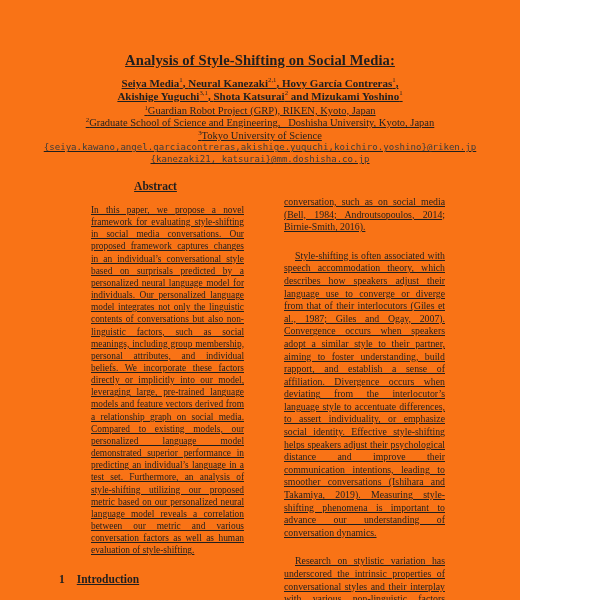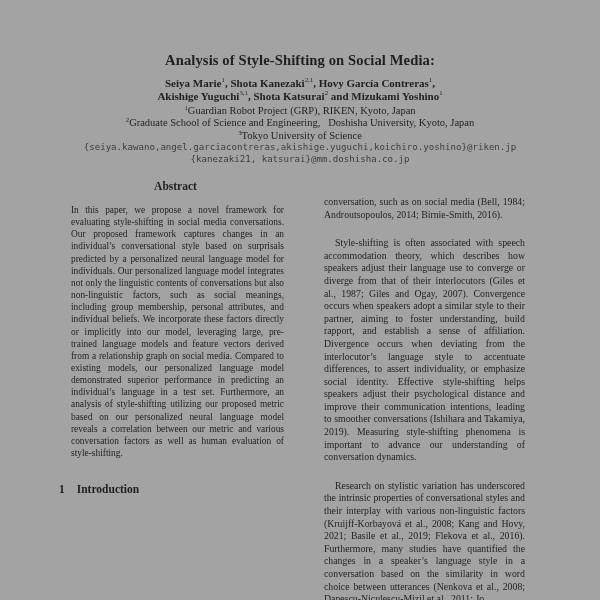--- a/index.html
+++ b/index.html
@@ -3,22 +3,22 @@
 <meta charset="utf-8">
 <style>
   html, body { margin:0; padding:0; }
   body {
     width:600px; height:600px; background:#ffffff;
     font-family:"Liberation Serif", "DejaVu Serif", serif;
     color:#1f1f1f;
     -webkit-font-smoothing:antialiased;
   }
   .page {
-    position:relative; width:600px; height:600px;
-    background:#a3a3a3; overflow:hidden;
+    position:relative; width:520px; height:600px;
+    background:#f97316; overflow:hidden;text-decoration:underline;
   }
   .header { text-align:center; padding-top:52px; }
   .title {
     font-size:14.6px; font-weight:700; line-height:17px;
     letter-spacing:0.1px;
   }
   .authors {
     margin-top:8px; font-size:11px; font-weight:700; line-height:12.8px;
   }
   .authors sup {
@@ -33,46 +33,46 @@
   .columns {
     display:flex; gap:16px; margin:14px 59px 0 59px;
     text-align:justify;
   }
   .col { width:237px; }
   .abstract-heading {
     text-align:center; font-weight:700; font-size:11.5px;
     margin:0 0 12px 0;
   }
   .abstract-body {
-    margin:0 8px 0 12px; font-size:9.4px; line-height:12.15px;
+    margin:0 8px 0 32px; font-size:9.4px; line-height:12.15px;
     text-align:justify;
   }
   .section-heading {
-    margin-top:24px; font-weight:700; font-size:11.5px; text-align:left;
+    margin-top:16px; font-weight:700; font-size:11.5px; text-align:left;
   }
   .sec-num { display:inline-block; margin-right:12px; }
   .body-par {
     font-size:9.8px; line-height:12.6px; margin:16px; text-align:justify;
   }
   .intro-first { margin-top:10px; }
   .indent { text-indent:11px; margin-top:1px; }
 </style>
 </head>
 <body>
 
 <div class="page">
 
   <div class="header">
     <div class="title">
       <div>Analysis of Style-Shifting on Social Media:</div>
     </div>
 
     <div class="authors">
       <div>
-        <span>Seiya Marie</span><sup>1</sup><span>, </span><span>Shota Kanezaki</span><sup>2,1</sup><span>, </span><span>Hovy García Contreras</span><sup>1</sup><span>,</span>
+        <span>Seiya Media</span><sup>1</sup><span>, </span><span>Neural Kanezaki</span><sup>2,1</sup><span>, </span><span>Hovy García Contreras</span><sup>1</sup><span>,</span>
       </div>
       <div>
         <span>Akishige Yuguchi</span><sup>3,1</sup><span>, </span><span>Shota Katsurai</span><sup>2</sup><span> and </span><span>Mizukami Yoshino</span><sup>1</sup>
       </div>
     </div>
 
     <div class="affils">
       <div><sup>1</sup><span>Guardian Robot Project (GRP), RIKEN, Kyoto, Japan</span></div>
       <div><sup>2</sup><span>Graduate School of Science and Engineering,  Doshisha University, Kyoto, Japan</span></div>
       <div><sup>3</sup><span>Tokyo University of Science</span></div>

